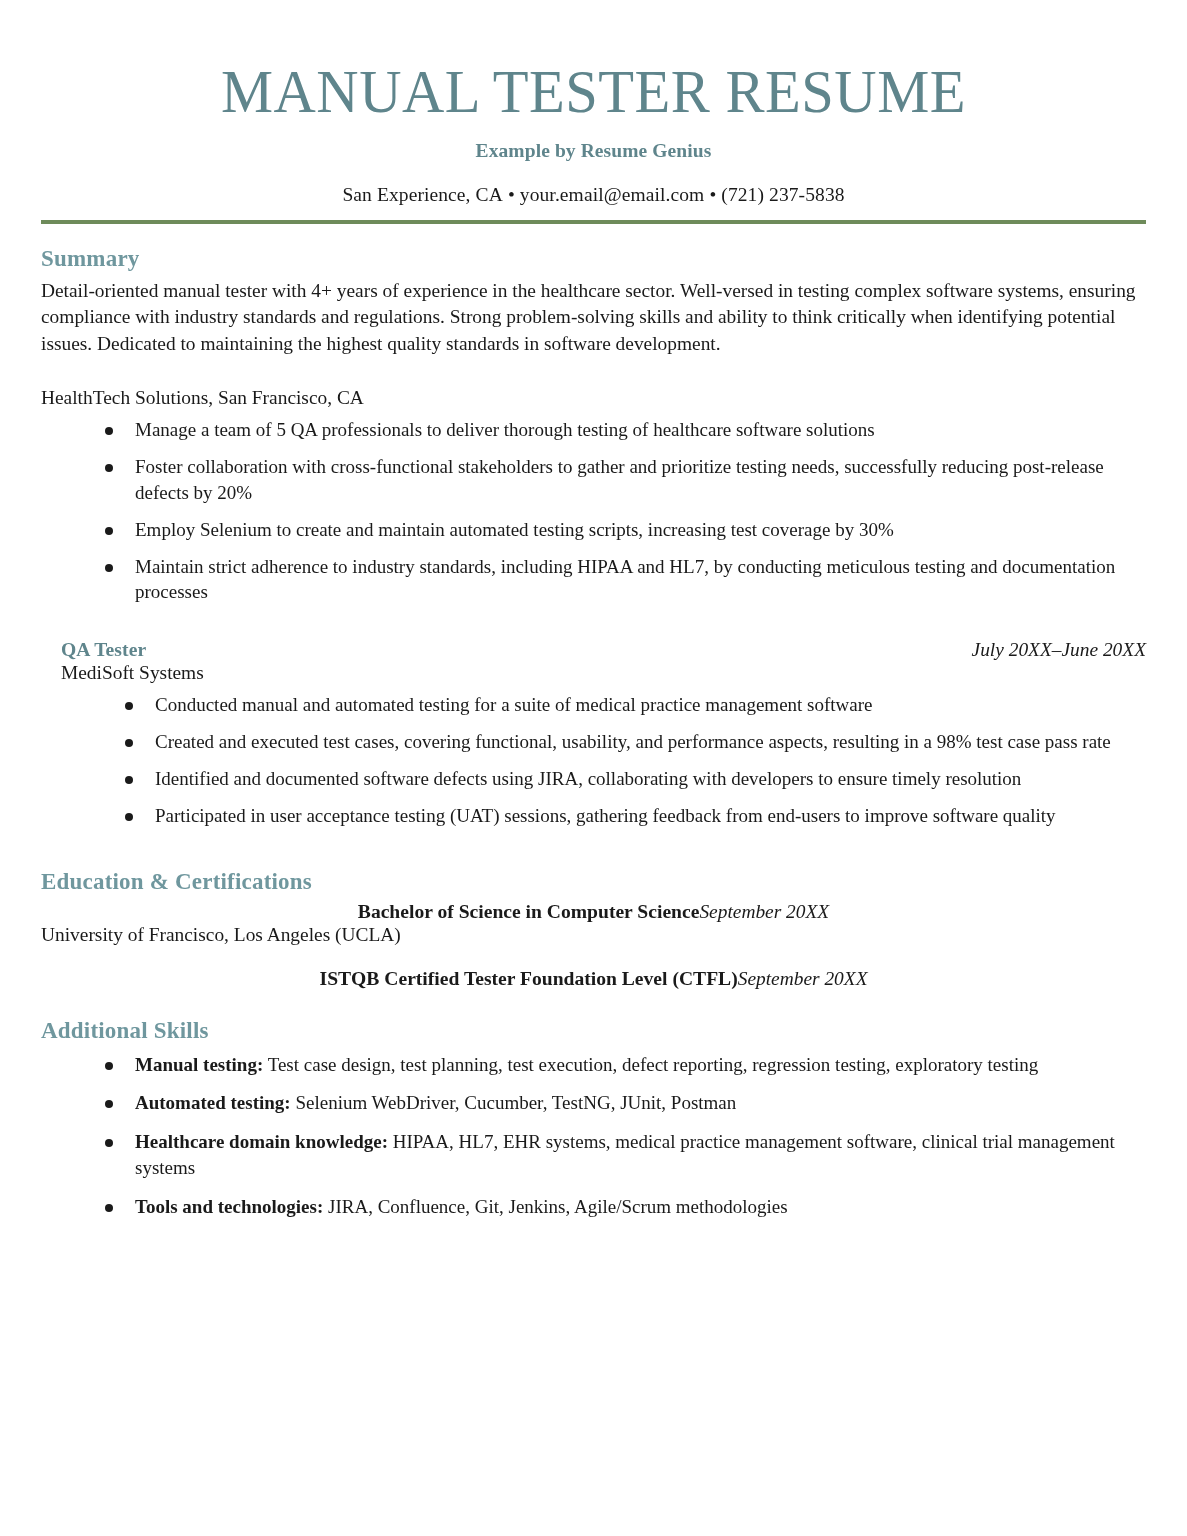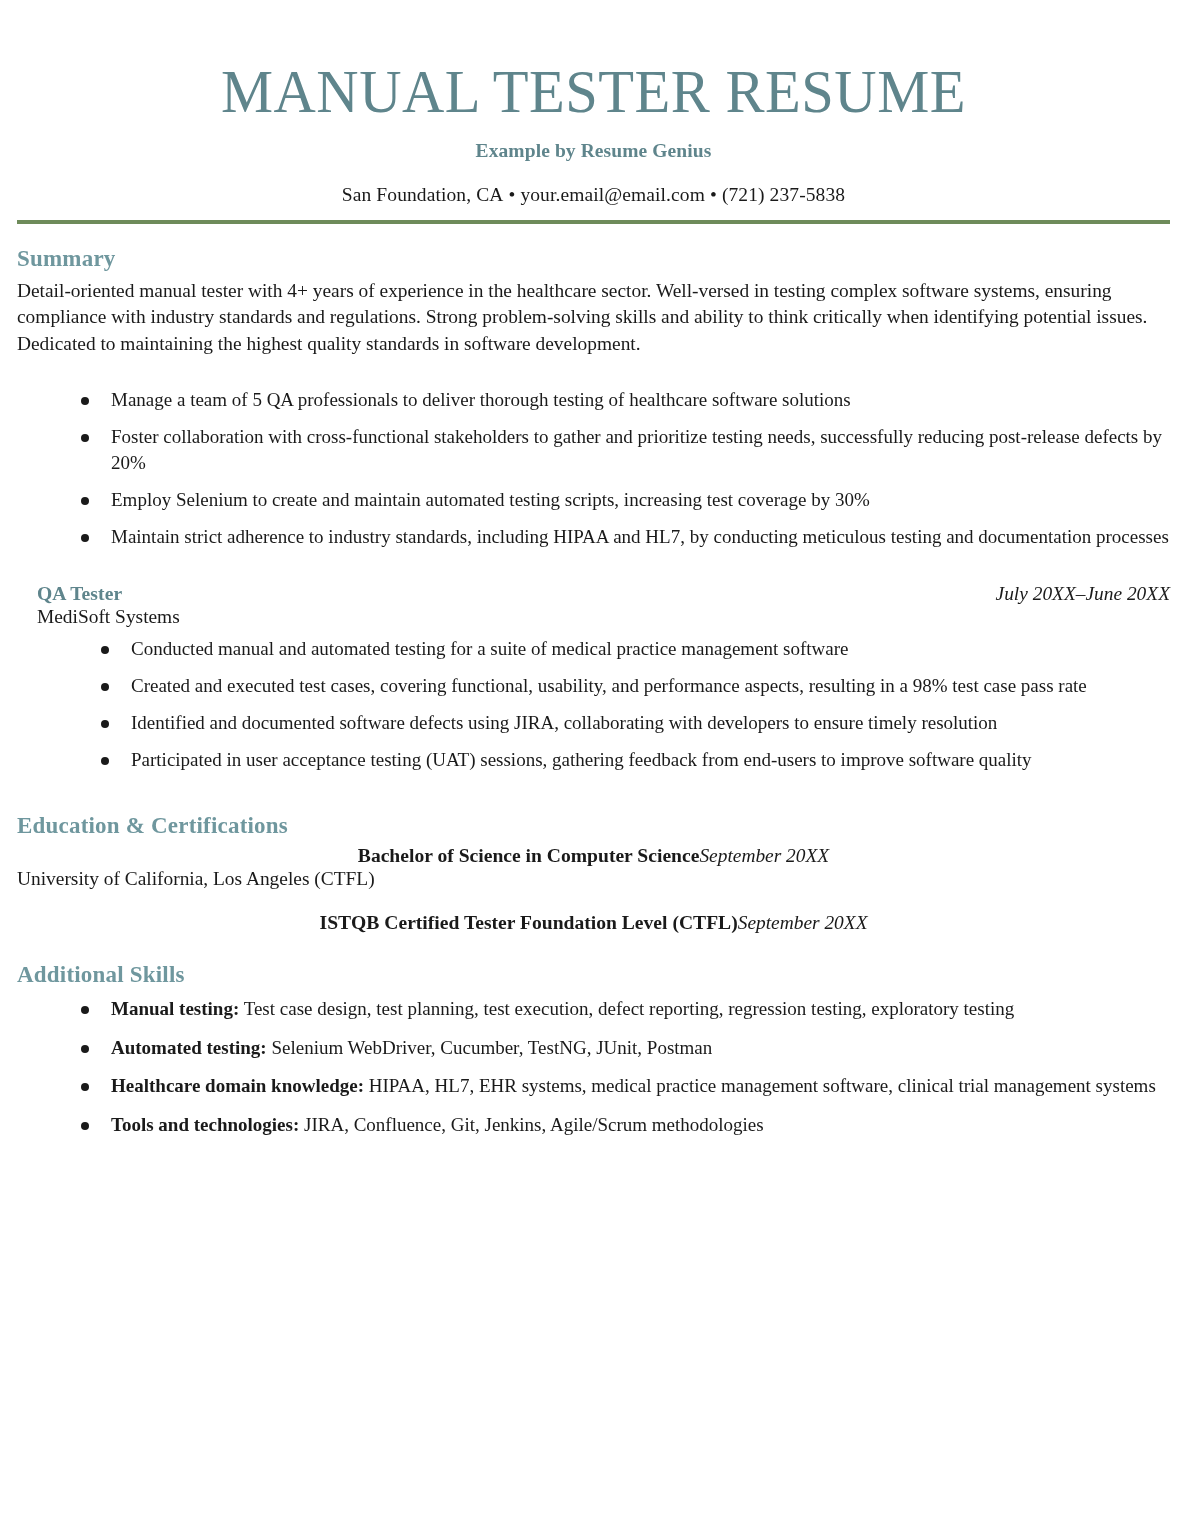--- a/index.html
+++ b/index.html
@@ -11,21 +11,21 @@
     width: 1187px;
     height: 1536px;
     font-family: "Liberation Serif", "DejaVu Serif", serif;
     color: #1a1a1a;
     -webkit-font-smoothing: antialiased;
   }
   .page {
     width: 1187px;
     height: 1364px;
     box-sizing: border-box;
-    padding: 0 17px;
+    padding: 0 41px;
     position: relative;
     overflow: hidden;
   }
 
   
   .header { padding-top: 60px; text-align: center; }
   .resume-title {
     font-size: 61px;
     line-height: 1.05;
     font-weight: 400;
@@ -157,33 +157,34 @@
 </style>
 </head>
 <body>
 
 <div class="page">
 
   <div class="header">
     <h1 class="resume-title">MANUAL TESTER RESUME</h1>
     <div class="resume-subtitle">Example by Resume Genius</div>
     <div class="contact-line">
-      <span>San Foundation, CA</span><span class="contact-sep">•</span><span>your.email@email.com</span><span class="contact-sep">•</span><span>(721) 237-5838</span>
+      <span>San Experience, CA</span><span class="contact-sep">•</span><span>your.email@email.com</span><span class="contact-sep">•</span><span>(721) 237-5838</span>
     </div>
   </div>
   <div class="header-rule"></div>
 
   <div class="section">
     <div class="section-heading">Summary</div>
     <p class="body-text">Detail-oriented manual tester with 4+ years of experience in the healthcare sector. Well-versed in testing complex software systems, ensuring compliance with industry standards and regulations. Strong problem-solving skills and ability to think critically when identifying potential issues. Dedicated to maintaining the highest quality standards in software development.</p>
   </div>
 
   <div class="section section-experience">
 
     <div class="entry">
+      <div class="entry-org">HealthTech Solutions, San Francisco, CA</div>
       <ul class="bullets">
         <li>Manage a team of 5 QA professionals to deliver thorough testing of healthcare software solutions</li>
         <li>Foster collaboration with cross-functional stakeholders to gather and prioritize testing needs, successfully reducing post-release defects by 20%</li>
         <li>Employ Selenium to create and maintain automated testing scripts, increasing test coverage by 30%</li>
         <li>Maintain strict adherence to industry standards, including HIPAA and HL7, by conducting meticulous testing and documentation processes</li>
       </ul>
     </div>
 
     <div class="entry">
       <div class="entry-head">
@@ -201,21 +202,21 @@
   </div>
 
   <div class="section section-education">
     <div class="section-heading">Education &amp; Certifications</div>
 
     <div class="edu-entry">
       <div class="edu-head">
         <span class="edu-title">Bachelor of Science in Computer Science</span>
         <span class="edu-date">September 20XX</span>
       </div>
-      <div class="edu-school">University of California, Los Angeles (CTFL)</div>
+      <div class="edu-school">University of Francisco, Los Angeles (UCLA)</div>
     </div>
 
     <div class="edu-entry">
       <div class="edu-head">
         <span class="edu-title">ISTQB Certified Tester Foundation Level (CTFL)</span>
         <span class="edu-date">September 20XX</span>
       </div>
     </div>
   </div>
 

